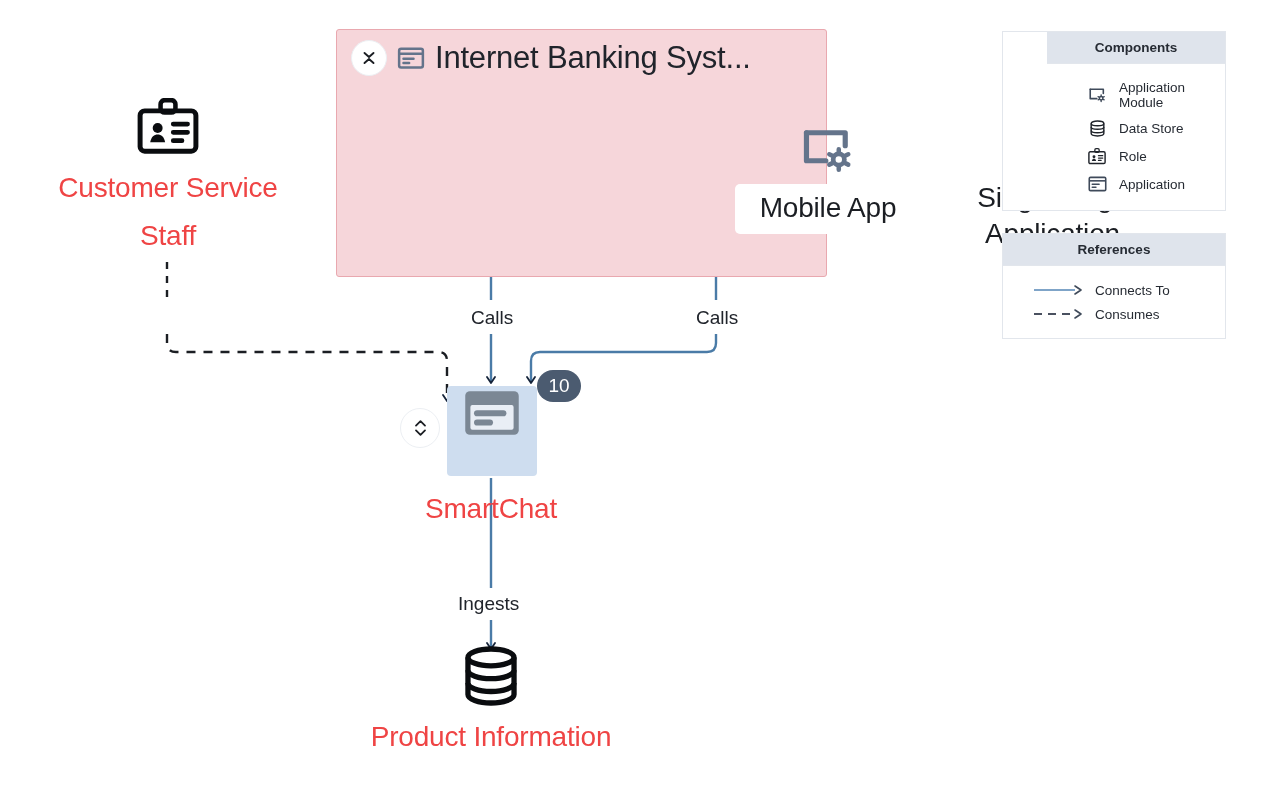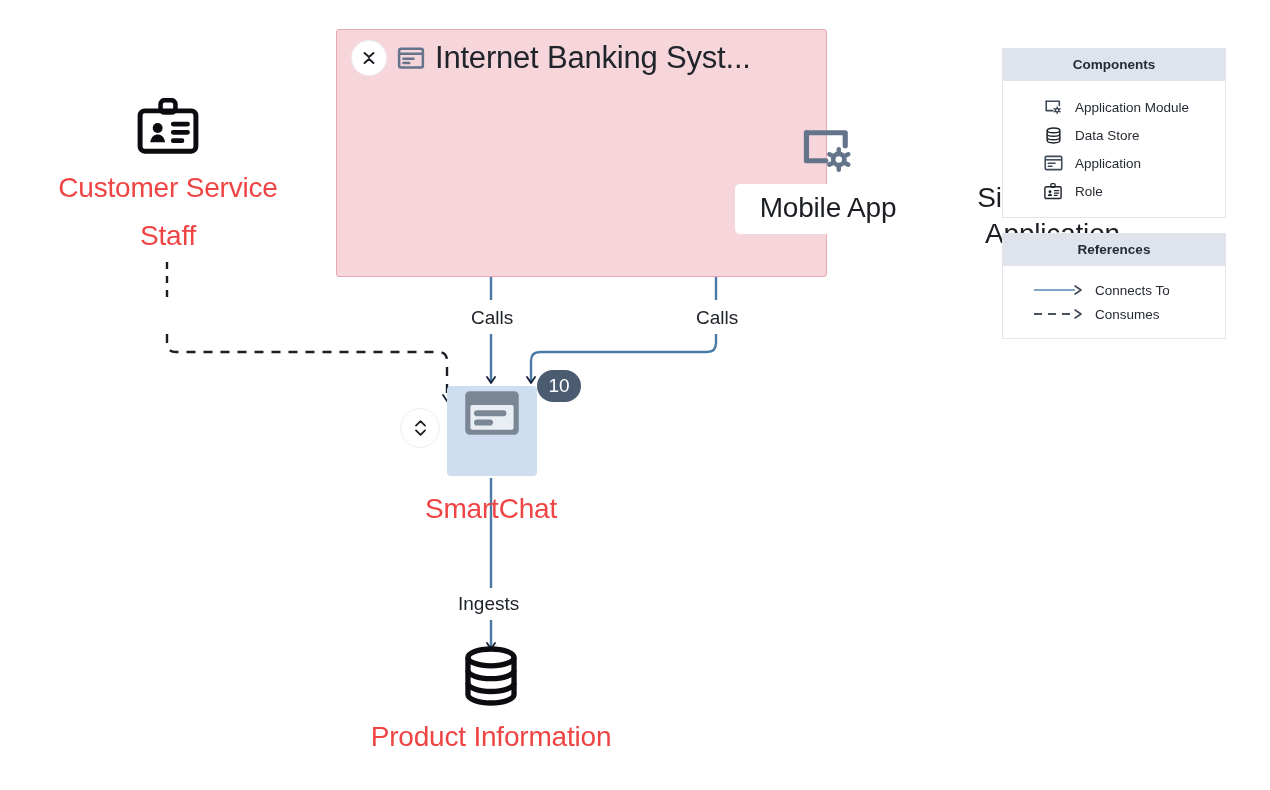--- a/index.html
+++ b/index.html
@@ -222,21 +222,21 @@
     height: 20px;
     flex: 0 0 auto;
     display: flex;
     align-items: center;
     justify-content: center;
   }
   .legend-row .legend-text {
     font-size: 13.5px;
     color: #262b33;
   }
-  #legend-components { left: 1002px; top: 48px; }
+  #legend-components { left: 1002px; top: 31px; padding-left: 44px; }
   #legend-references { left: 1002px; top: 233px; }
   .legend-row.ref { padding-left: 30px; gap: 10px; }
   .legend-row.ref .legend-icon { width: 52px; height: 16px; }
 </style>
 </head>
 <body>
 
 <div id="diagram-canvas">
 
   <svg id="edge-layer" viewBox="0 0 1270 790">
@@ -386,42 +386,42 @@
             <path d="M3.6,5.6 L3.6,22.4 C3.6,24.5 8.3,26.2 14,26.2 C19.7,26.2 24.4,24.5 24.4,22.4 L24.4,5.6" fill="none" stroke="#20242b" stroke-width="2.4"></path>
             <path d="M3.6,11.4 C3.6,13.5 8.3,15.2 14,15.2 C19.7,15.2 24.4,13.5 24.4,11.4" fill="none" stroke="#20242b" stroke-width="2.4"></path>
             <path d="M3.6,17.2 C3.6,19.3 8.3,21 14,21 C19.7,21 24.4,19.3 24.4,17.2" fill="none" stroke="#20242b" stroke-width="2.4"></path>
           </svg>
         </span>
         <span class="legend-text">Data Store</span>
       </div>
 
       <div class="legend-row">
         <span class="legend-icon">
-          <svg width="19" height="16" viewBox="0 0 24 20">
-            <rect x="1.6" y="1.6" width="20.8" height="16.8" rx="1.6" fill="none" stroke="#3f4a5a" stroke-width="2"></rect>
-            <path d="M1.6,6 L22.4,6" stroke="#3f4a5a" stroke-width="2"></path>
-            <path d="M5.4,10.4 L14,10.4" stroke="#3f4a5a" stroke-width="2" stroke-linecap="round"></path>
-            <path d="M5.4,14 L10,14" stroke="#3f4a5a" stroke-width="2" stroke-linecap="round"></path>
-          </svg>
-        </span>
-        <span class="legend-text">Application</span>
-      </div>
-
-      <div class="legend-row">
-        <span class="legend-icon">
           <svg width="18" height="17" viewBox="0 0 30 28">
             <rect x="11.4" y="1" width="7.2" height="6" rx="2" fill="none" stroke="#20242b" stroke-width="2.2"></rect>
             <rect x="1.5" y="6.2" width="27" height="19.5" rx="2.2" fill="none" stroke="#20242b" stroke-width="2.4"></rect>
             <circle cx="10" cy="14.5" r="2.4" fill="#20242b"></circle>
             <path d="M6.4,21.4 C6.9,18.6 8.3,17.6 10,17.6 C11.7,17.6 13.1,18.6 13.6,21.4 Z" fill="#20242b"></path>
             <path d="M17.5,12.6 L24.5,12.6 M17.5,16.6 L24.5,16.6 M17.5,20.6 L21.8,20.6" stroke="#20242b" stroke-width="2.2" stroke-linecap="round"></path>
           </svg>
         </span>
         <span class="legend-text">Role</span>
       </div>
+
+      <div class="legend-row">
+        <span class="legend-icon">
+          <svg width="19" height="16" viewBox="0 0 24 20">
+            <rect x="1.6" y="1.6" width="20.8" height="16.8" rx="1.6" fill="none" stroke="#3f4a5a" stroke-width="2"></rect>
+            <path d="M1.6,6 L22.4,6" stroke="#3f4a5a" stroke-width="2"></path>
+            <path d="M5.4,10.4 L14,10.4" stroke="#3f4a5a" stroke-width="2" stroke-linecap="round"></path>
+            <path d="M5.4,14 L10,14" stroke="#3f4a5a" stroke-width="2" stroke-linecap="round"></path>
+          </svg>
+        </span>
+        <span class="legend-text">Application</span>
+      </div>
     </div>
   </div>
 
   <div class="legend-panel" id="legend-references">
     <div class="legend-header">References</div>
     <div class="legend-body">
 
       <div class="legend-row ref">
         <span class="legend-icon">
           <svg width="52" height="12" viewBox="0 0 52 12">

